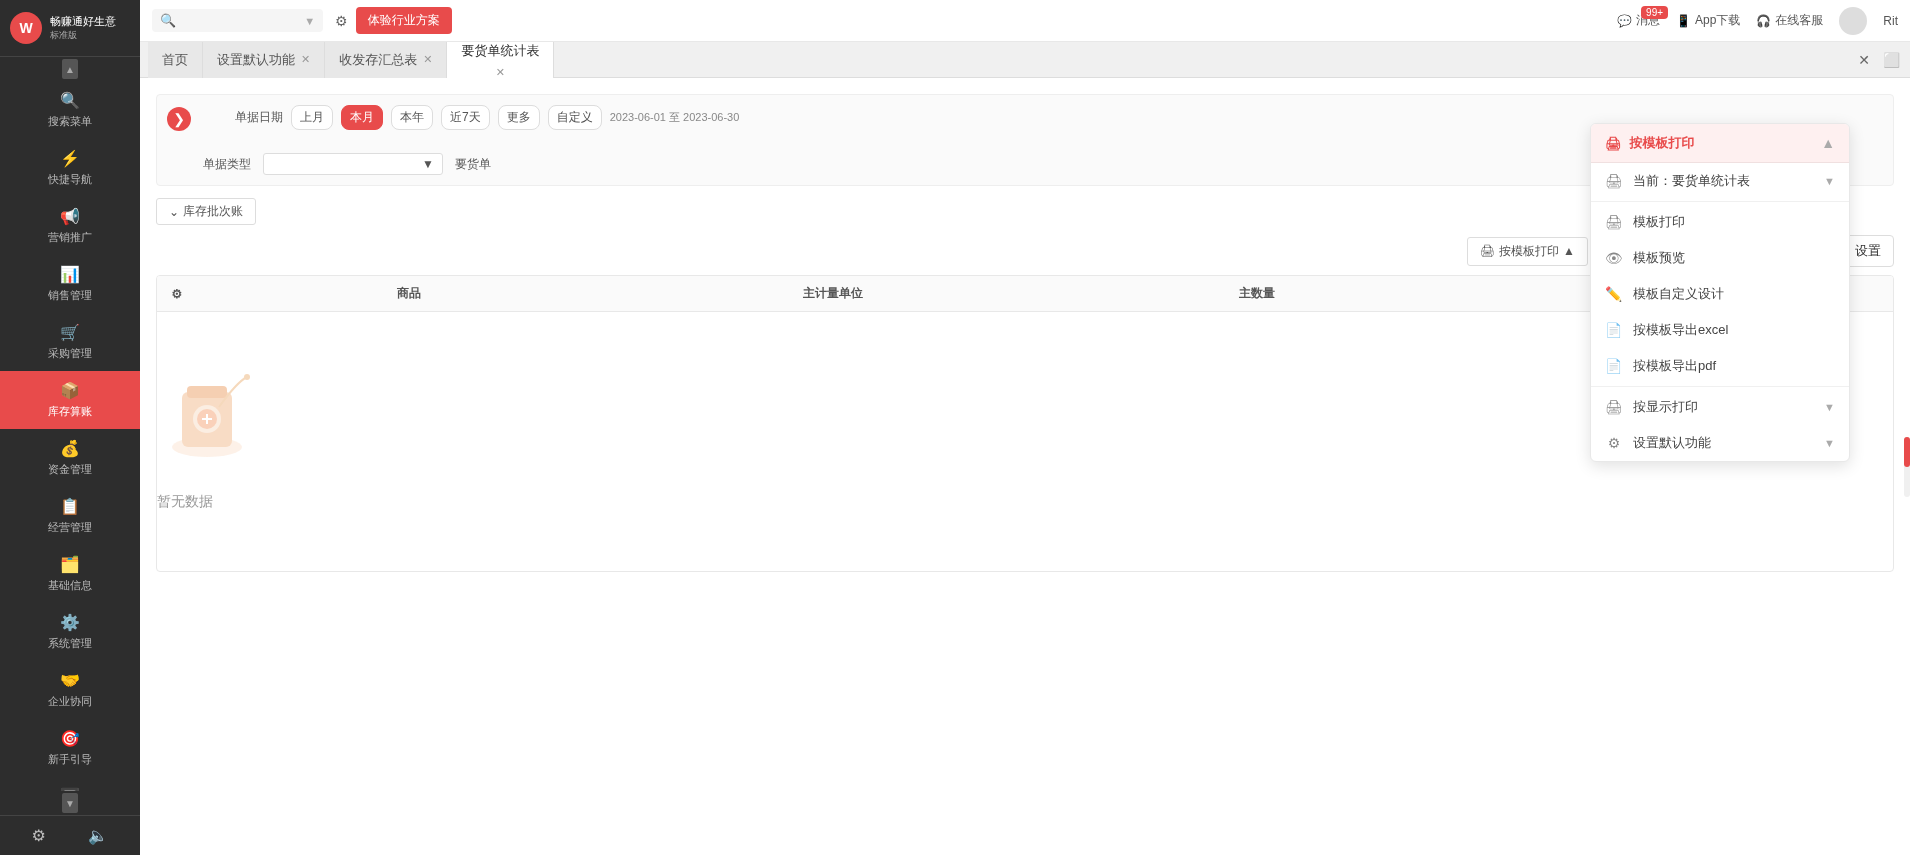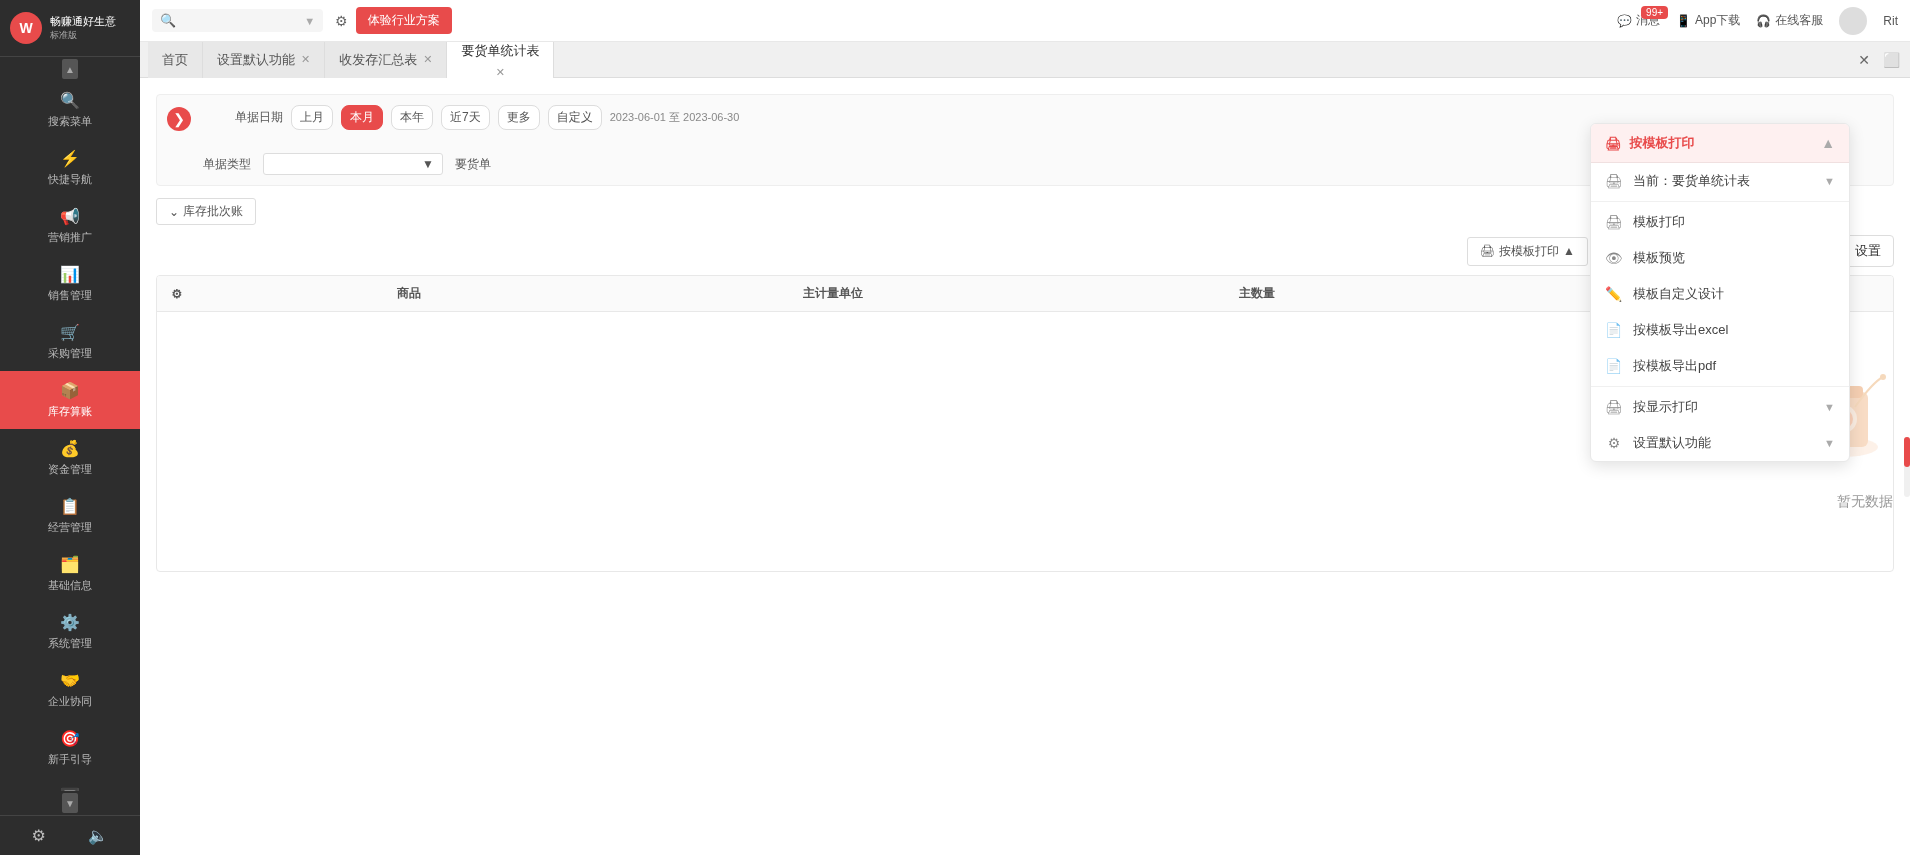--- a/index.html
+++ b/index.html
@@ -57,21 +57,21 @@
     .date-btn.active { background: #e84b4b; color: #fff; border-color: #e84b4b; }
     .date-range { font-size: 11px; color: #888; }
     .filter-select { display: flex; align-items: center; border: 1px solid #ddd; border-radius: 3px; padding: 3px 8px; background: #fff; min-width: 180px; justify-content: space-between; cursor: pointer; font-size: 12px; color: #555; }
     .expand-more-btn { display: flex; align-items: center; gap: 4px; color: #555; font-size: 12px; cursor: pointer; padding: 4px 12px; border: 1px solid #ddd; border-radius: 3px; background: #fff; }
 
     
     .table-wrapper { border: 1px solid #e8e8e8; border-radius: 4px; overflow: hidden; margin-top: 8px; }
     .table-header { display: flex; align-items: center; background: #fafafa; border-bottom: 1px solid #e8e8e8; height: 36px; }
     .th { padding: 0 12px; font-size: 12px; color: #555; font-weight: 600; flex: 1; text-align: center; }
     .th:first-child { width: 40px; flex: none; }
-    .table-empty { display: flex; flex-direction: column; align-items: flex-end; justify-content: center; padding: 60px 0; }
+    .table-empty { display: flex; flex-direction: column; align-items: flex-start; justify-content: center; padding: 60px 0; }
     .empty-icon { font-size: 80px; margin-bottom: 12px; opacity: 0.6; }
     .empty-text { color: #999; font-size: 14px; }
     .toolbar-btn { display: flex; align-items: center; gap: 4px; padding: 5px 12px; border: 1px solid #ddd; border-radius: 3px; background: #fff; font-size: 12px; color: #555; cursor: pointer; }
     .query-btn { background: #e84b4b; color: #fff; border: none; border-radius: 4px; padding: 6px 20px; font-size: 13px; cursor: pointer; }
     .settings-btn { background: #fff; color: #333; border: 1px solid #ddd; border-radius: 4px; padding: 6px 12px; font-size: 13px; cursor: pointer; }
     .dropdown-menu { position: absolute; top: 45px; right: 60px; width: 260px; background: #fff; border: 1px solid #e8e8e8; border-radius: 6px; box-shadow: 0 4px 16px rgba(0,0,0,0.12); z-index: 100; overflow: hidden; }
     .dropdown-header { background: #fef0f0; display: flex; align-items: center; justify-content: space-between; padding: 10px 14px; border-bottom: 1px solid #f0e0e0; }
     .dropdown-header-left { display: flex; align-items: center; gap: 8px; color: #e84b4b; font-size: 13px; font-weight: 600; }
     .dropdown-header-right { color: #aaa; font-size: 14px; cursor: pointer; }
     .dropdown-item { display: flex; align-items: center; gap: 10px; padding: 9px 14px; cursor: pointer; font-size: 13px; color: #444; }

